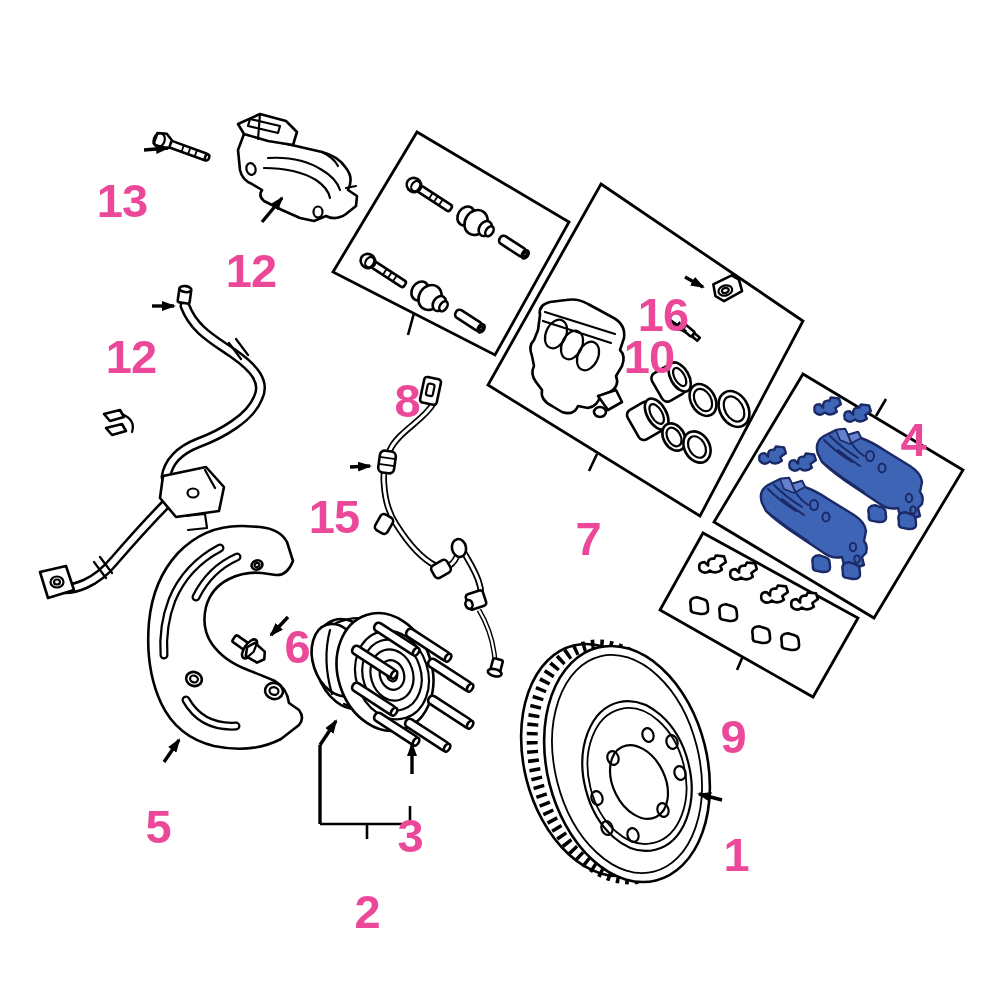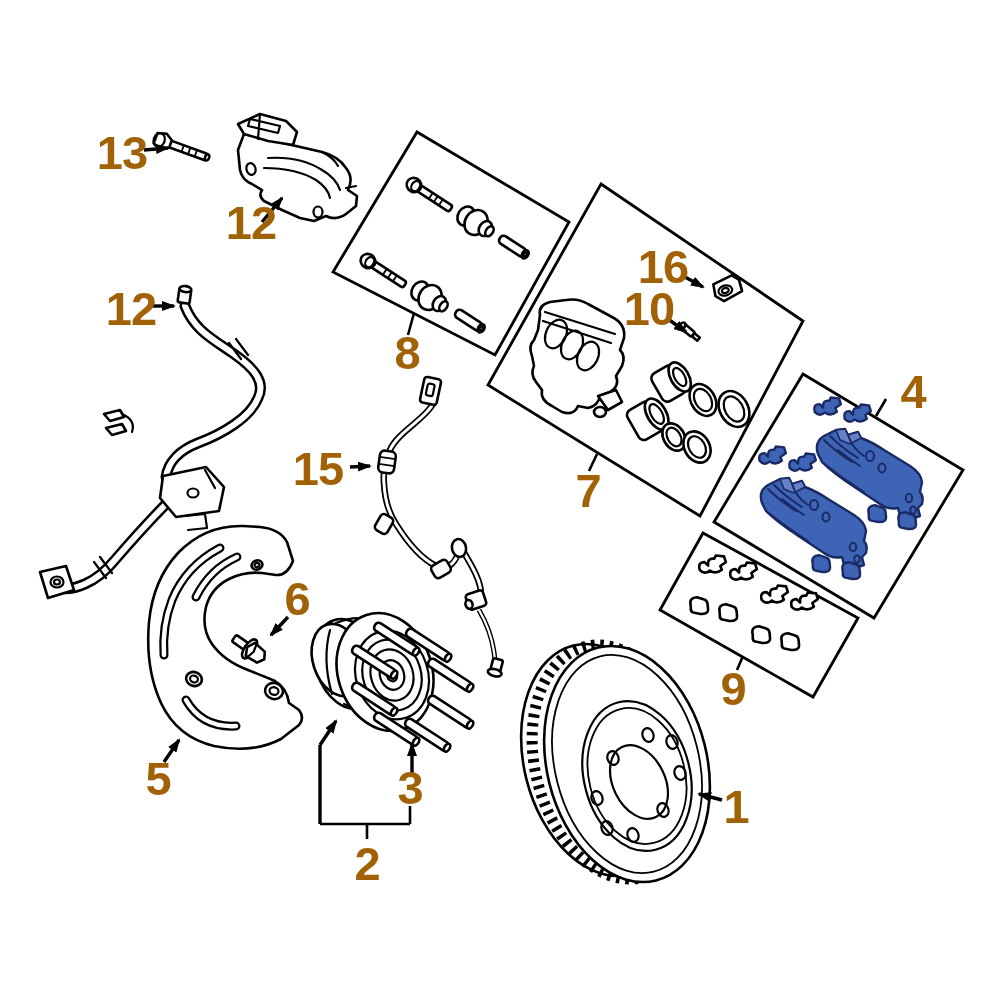--- a/index.html
+++ b/index.html
@@ -1,20 +1,20 @@
 <!DOCTYPE html>
 <html><head>
 <meta charset="utf-8">
 <style>
   html,body{margin:0;padding:0;background:#fff;}
   .stage{position:relative;width:1000px;height:1000px;background:#fff;overflow:hidden;
          font-family:"Liberation Sans", sans-serif;}
   .stage svg{position:absolute;inset:0;}
   .callout{position:absolute;transform:translate(-50%,-50%);font-weight:700;font-size:47px;
-           color:#a16207;letter-spacing:-1px;line-height:1;user-select:none;}
+           color:#ec4899;letter-spacing:-1px;line-height:1;user-select:none;margin-top:48px;}
   .ln{fill:#ffffff;stroke:#000000;stroke-width:2.6;stroke-linejoin:round;stroke-linecap:round;}
   .ln2{fill:none;stroke:#000000;stroke-width:2.2;stroke-linejoin:round;stroke-linecap:round;}
   .thin{fill:none;stroke:#000000;stroke-width:1.8;}
   .box{fill:#ffffff;stroke:#000000;stroke-width:2.8;stroke-linejoin:miter;}
   .arrow{stroke:#000000;stroke-width:3.4;fill:none;}
   .tick{stroke:#000000;stroke-width:2.6;fill:none;}
   .hoseO{fill:none;stroke:#000;stroke-width:11;stroke-linecap:round;}
   .hoseI{fill:none;stroke:#fff;stroke-width:6;stroke-linecap:round;}
   .wireO{fill:none;stroke:#000;stroke-width:6.5;stroke-linecap:round;}
   .wireI{fill:none;stroke:#fff;stroke-width:3;stroke-linecap:round;}
@@ -320,14 +320,14 @@
   <span class="callout" style="left:158px;top:778px">5</span>
   <span class="callout" style="left:297px;top:598px">6</span>
   <span class="callout" style="left:588px;top:490px">7</span>
   <span class="callout" style="left:407px;top:352px">8</span>
   <span class="callout" style="left:733px;top:688px">9</span>
   <span class="callout" style="left:649px;top:308px">10</span>
   <span class="callout" style="left:663px;top:266px">16</span>
   <span class="callout" style="left:251px;top:222px">12</span>
   <span class="callout" style="left:122px;top:152px">13</span>
   <span class="callout" style="left:131px;top:308px">12</span>
-  <span class="callout" style="left:318px;top:468px">15</span>
+  <span class="callout" style="left:334px;top:468px">15</span>
 </div>
 
 </body></html>

